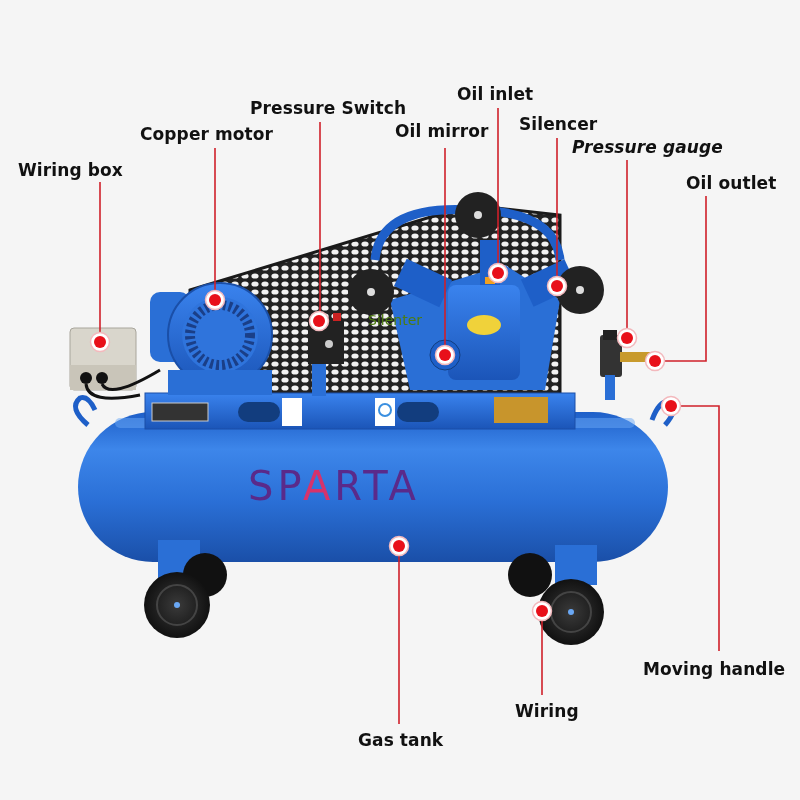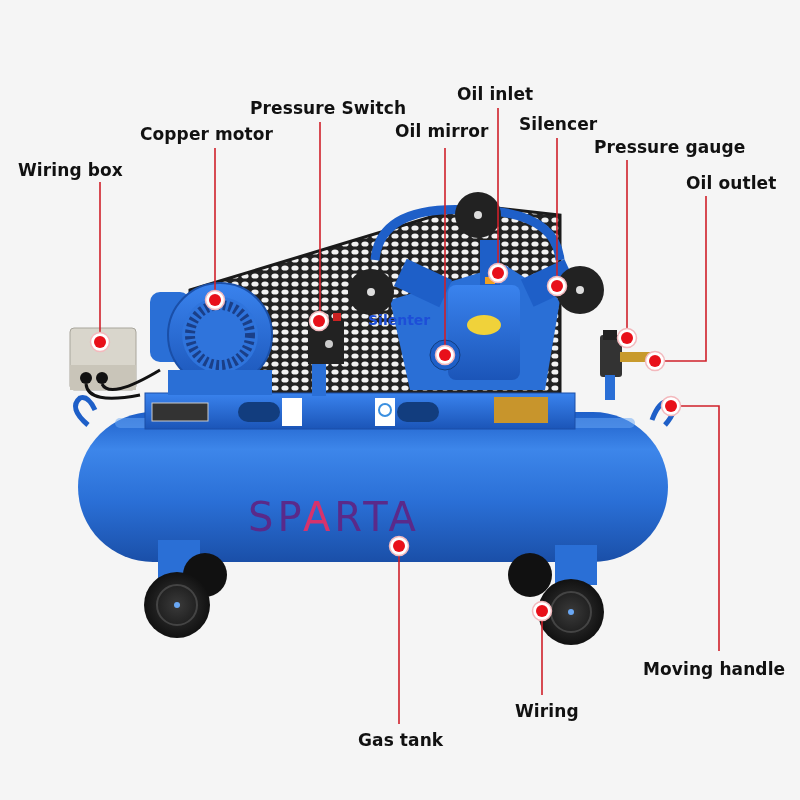--- a/index.html
+++ b/index.html
@@ -1,22 +1,22 @@
 <!DOCTYPE html>
 <html><head>
 <meta charset="utf-8">
 <style>
   html, body { margin:0; padding:0; }
   body { width:800px; height:800px; background:#f5f5f5; position:relative; overflow:hidden;
          font-family:"DejaVu Sans", "Liberation Sans", sans-serif; }
   #stage { position:absolute; left:0; top:0; width:800px; height:800px; }
   .label { position:absolute; font-weight:bold; font-size:17px; color:#111; white-space:nowrap; line-height:1; letter-spacing:0.1px; }
-  .overlay-text { position:absolute; font-weight:bold; font-size:14px; color:#1d4ed8; white-space:nowrap; line-height:1; }
+  .overlay-text { position:absolute; font-weight:normal; font-size:14px; color:#4d7c0f; white-space:nowrap; line-height:1; }
   .brand { position:absolute; left:248px; top:466px; font-family:"DejaVu Sans", sans-serif; font-size:40px; font-weight:normal;
-           letter-spacing:4px; color:#5a2a8a; line-height:1;margin-top:31px; }
+           letter-spacing:4px; color:#5a2a8a; line-height:1; }
   .brand .accent { color:#d6336c; }
 </style>
 </head>
 <body>
 
 <div id="stage">
   <svg width="800" height="800" viewBox="0 0 800 800" style="position:absolute;left:0;top:0">
     <defs>
       <linearGradient id="tankGrad" x1="0" y1="0" x2="0" y2="1">
         <stop offset="0" stop-color="#1e5fc8"></stop>
@@ -168,19 +168,19 @@
 
   <div class="overlay-text" style="left:368px;top:313px">Silenter</div>
 
   <div id="labels">
       <div class="label" style="left: 18px; top: 162px; text-align: center;">Wiring box</div>
       <div class="label" style="left: 140px; top: 126px;">Copper motor</div>
       <div class="label" style="left: 250px; top: 100px; text-align: center;">Pressure Switch</div>
       <div class="label" style="left: 395px; top: 123px;">Oil mirror</div>
       <div class="label" style="left: 457px; top: 86px; text-align: center;">Oil inlet</div>
       <div class="label" style="left: 519px; top: 116px;">Silencer</div>
-      <div class="label" style="left: 594px; top: 139px;">Pressure gauge</div>
+      <div class="label" style="left: 572px; top: 139px; font-style: italic;">Pressure gauge</div>
       <div class="label" style="left: 686px; top: 175px; text-align: center;">Oil outlet</div>
       <div class="label" style="left: 643px; top: 661px;">Moving handle</div>
       <div class="label" style="left: 515px; top: 703px;">Wiring</div>
       <div class="label" style="left: 358px; top: 732px;">Gas tank</div>
     </div>
 </div>
 
 </body></html>

